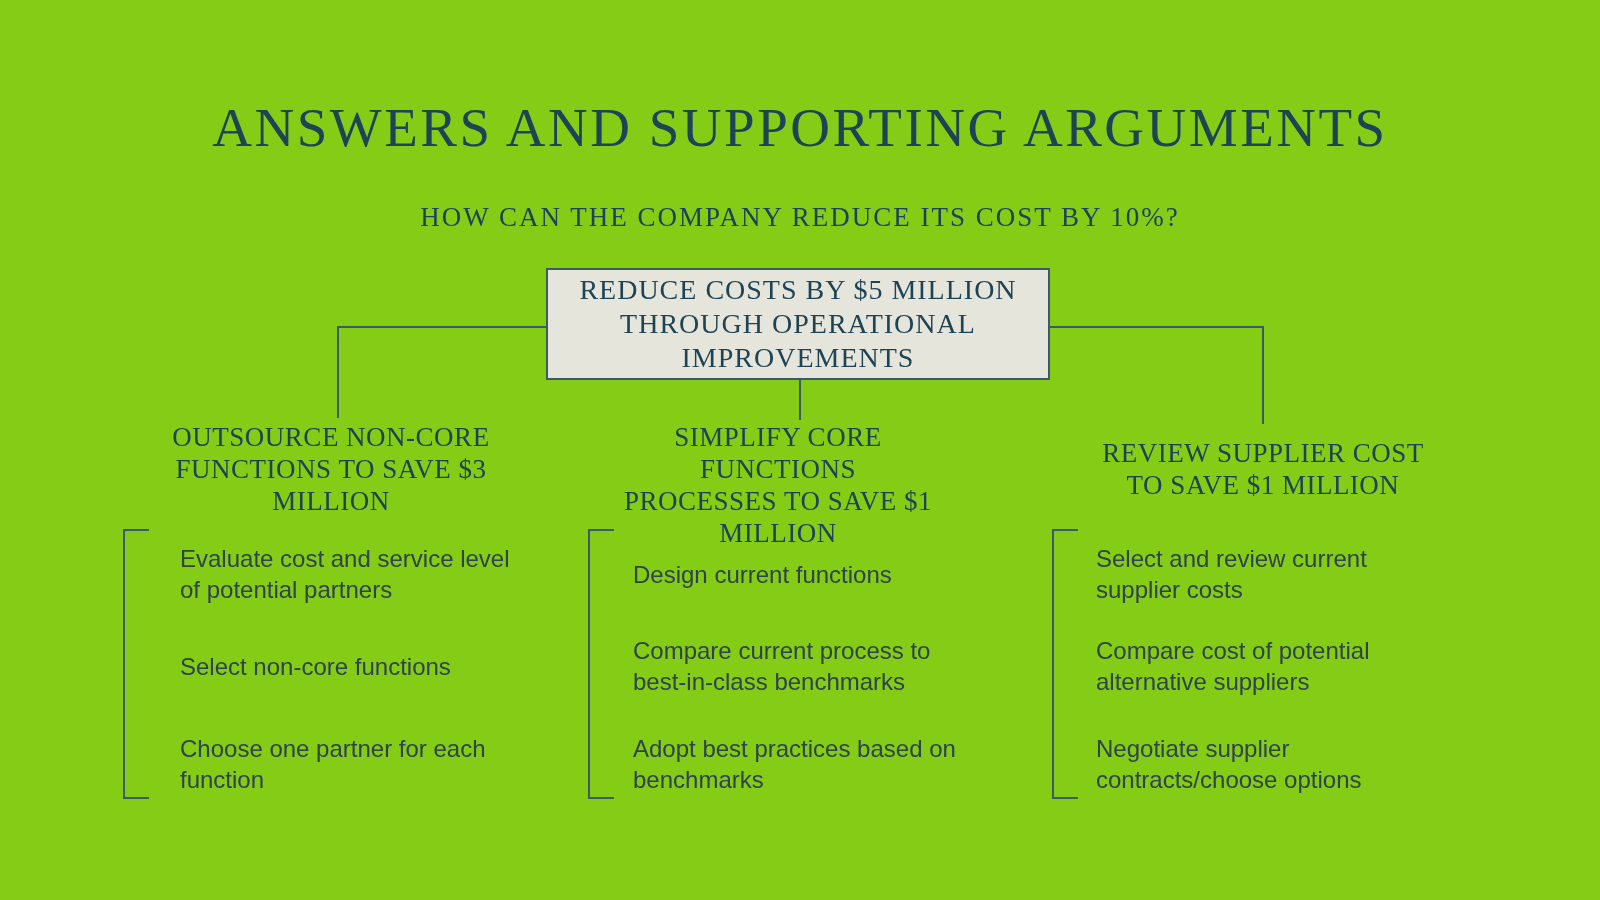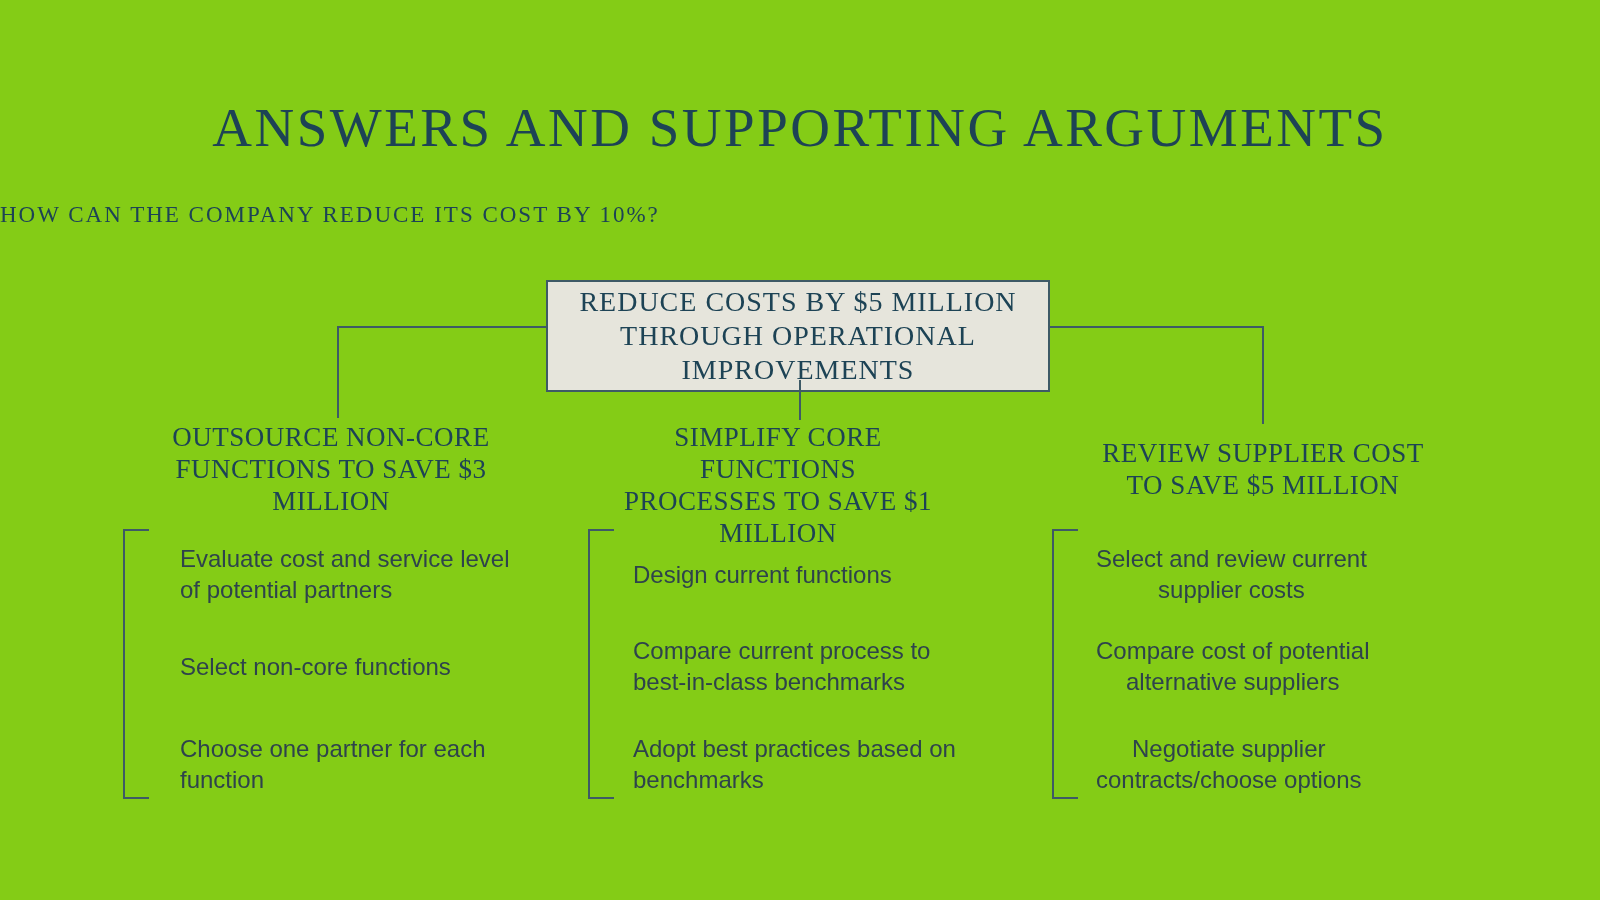--- a/index.html
+++ b/index.html
@@ -14,27 +14,27 @@
   .serif { font-family: "Liberation Serif", "DejaVu Serif", serif; color: #1d4355; }
 
   .title {
     position: absolute; left: 0; right: 0; top: 96px;
     text-align: center;
     font-size: 55px; letter-spacing: 2.5px;
     white-space: nowrap;
   }
   .question {
     position: absolute; left: 0; right: 0; top: 202px;
-    text-align: left;
-    font-size: 23px; letter-spacing: 2px;
+    text-align: center;
+    font-size: 27px; letter-spacing: 2px;
     white-space: nowrap;
   }
 
   .root-box {
-    position: absolute; left: 546px; top: 280px;
+    position: absolute; left: 546px; top: 268px;
     width: 504px; height: 112px;
     background: #e6e5dc;
     border: 2px solid #3e5a66;
     box-sizing: border-box;
     display: flex; align-items: center; justify-content: center;
   }
   .root-label {
     font-size: 28px; line-height: 34px; letter-spacing: 1px;
     text-align: center; white-space: pre-line;
   }
@@ -63,21 +63,21 @@
   .bracket-2 { left: 1052px; }
 
   .item {
     position: absolute; width: 360px; height: 72px;
     display: flex; align-items: center;
     font-size: 24px; line-height: 31px;
     color: #2e434c; white-space: pre-line;
   }
   .col-0 .item { left: 180px; }
   .col-1 .item { left: 633px; }
-  .col-2 .item { left: 1096px; text-align: center; }
+  .col-2 .item { left: 1096px; }
   .row-0 { top: 538px; }
   .row-1 { top: 630px; }
   .row-2 { top: 728px; }
 </style>
 </head>
 <body>
 
 <div class="slide">
 
   <div class="title serif">ANSWERS AND SUPPORTING ARGUMENTS</div>
@@ -95,21 +95,21 @@
   <div class="line" style="left:1050px; top:326px; width:214px; height:2px;"></div>
   <div class="line" style="left:1262px; top:326px; width:2px; height:98px;"></div>
 
   <div class="heading heading-0 serif">OUTSOURCE NON-CORE
 FUNCTIONS TO SAVE $3
 MILLION</div>
   <div class="heading heading-1 serif">SIMPLIFY CORE FUNCTIONS
 PROCESSES TO SAVE $1
 MILLION</div>
   <div class="heading heading-2 serif">REVIEW SUPPLIER COST
-TO SAVE $5 MILLION</div>
+TO SAVE $1 MILLION</div>
 
   <div class="bracket bracket-0"></div>
   <div class="bracket bracket-1"></div>
   <div class="bracket bracket-2"></div>
 
   <div class="col-0">
     <div class="item row-0">Evaluate cost and service level
 of potential partners</div>
     <div class="item row-1">Select non-core functions</div>
     <div class="item row-2">Choose one partner for each

